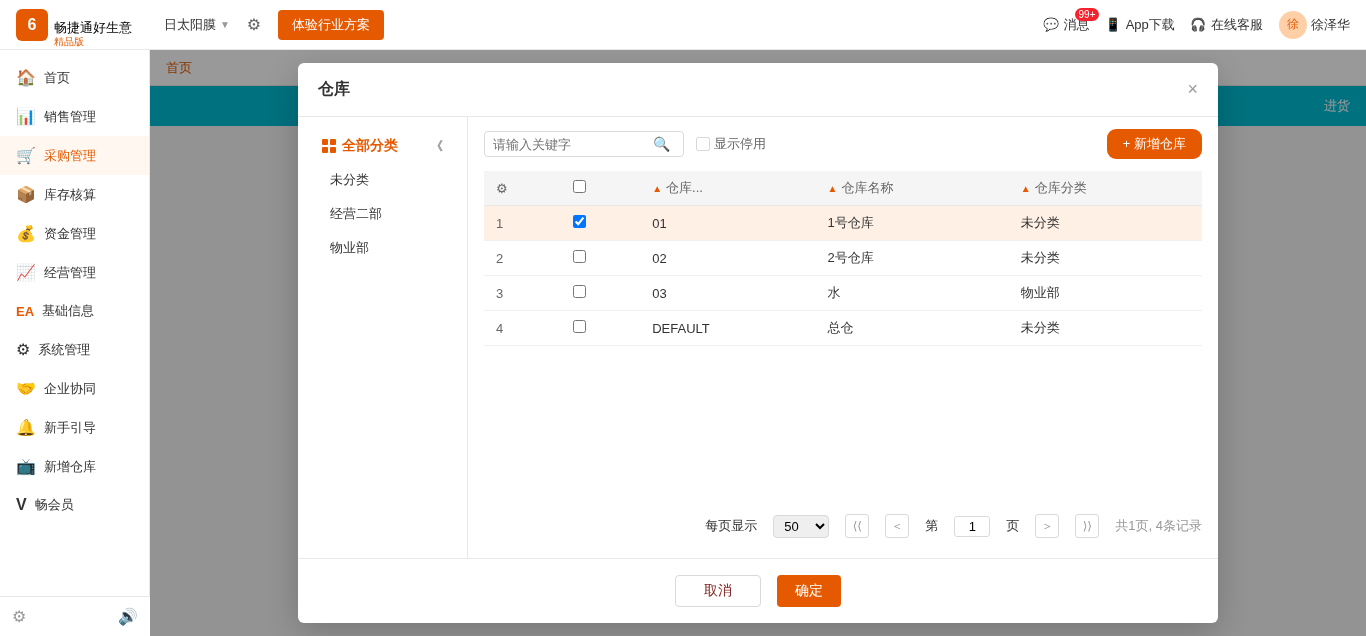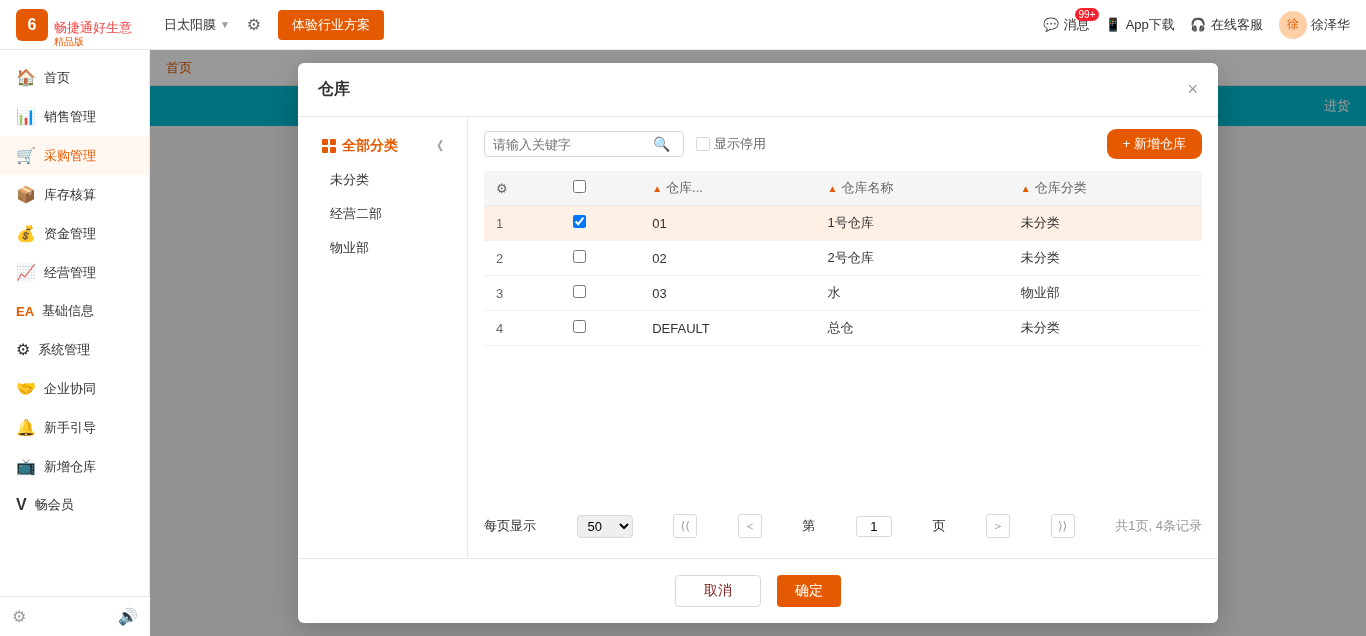--- a/index.html
+++ b/index.html
@@ -27,21 +27,21 @@
       height: 32px;
       background: #e55a00;
       border-radius: 6px;
       display: flex;
       align-items: center;
       justify-content: center;
       color: #fff;
       font-weight: bold;
       font-size: 16px;
     }
-    .logo-text { font-size: 13px; color: #ef4444; line-height: 1.2; margin-top: 20px; }
+    .logo-text { font-size: 13px; color: #000000; line-height: 1.2; margin-top: 20px; }
     .logo-sub { font-size: 10px; color: #e55a00; }
     .header-store {
       display: flex;
       align-items: center;
       gap: 4px;
       font-size: 13px;
       color: #333;
       cursor: pointer;
       padding: 0 8px;
     }
@@ -286,23 +286,23 @@
     tr.highlighted { background: #fff0e6; }
 
     .th-sortable { display: flex; align-items: center; gap: 4px; }
     .sort-icon { color: #e55a00; font-size: 10px; }
     .row-num { color: #666; }
 
     
     .pagination {
       display: flex;
       align-items: center;
-      justify-content: space-between;
+      justify-content: flex-end;
       padding: 12px 0 8px;
-      gap: 4px;
+      gap: 16px;
       font-size: 13px;
       color: #333;
     }
     .page-select {
       border: 1px solid #d9d9d9;
       border-radius: 4px;
       padding: 2px 6px;
       font-size: 13px;
       cursor: pointer;
     }

